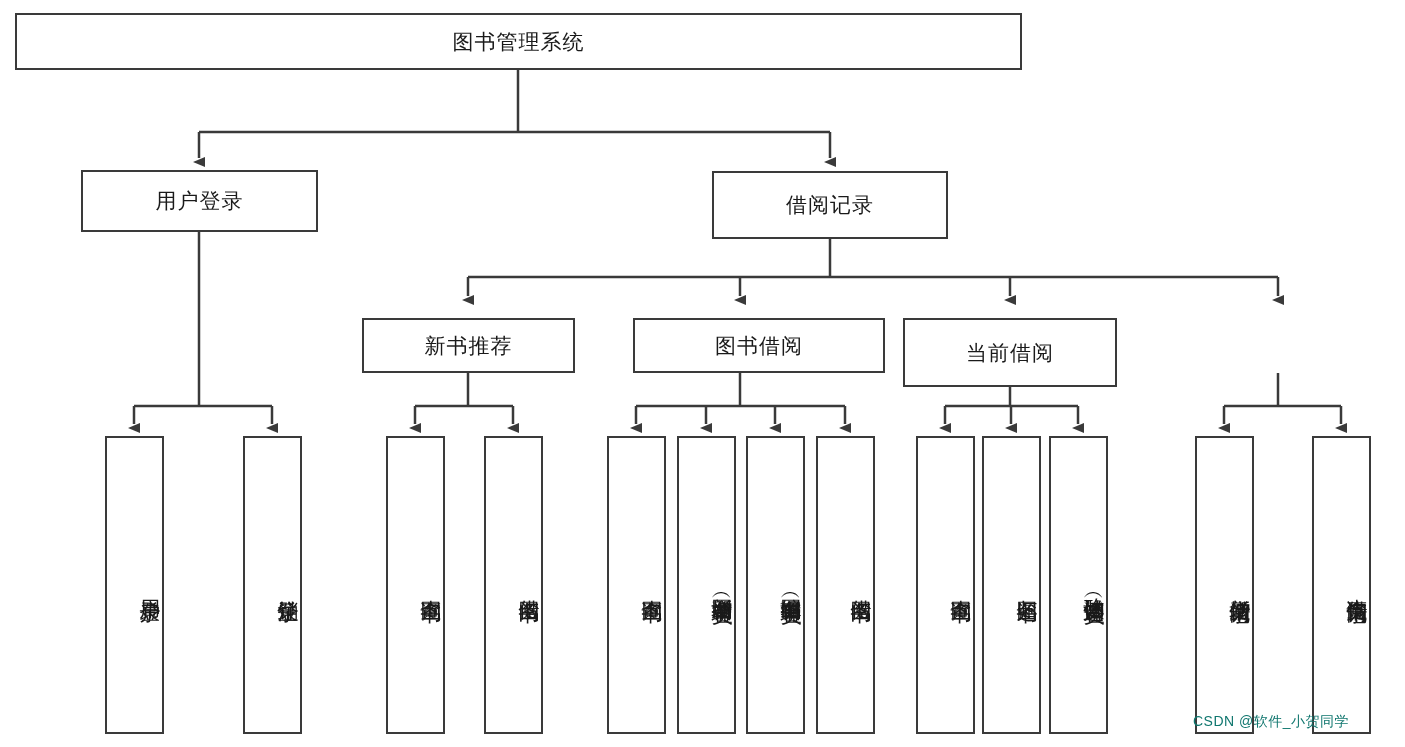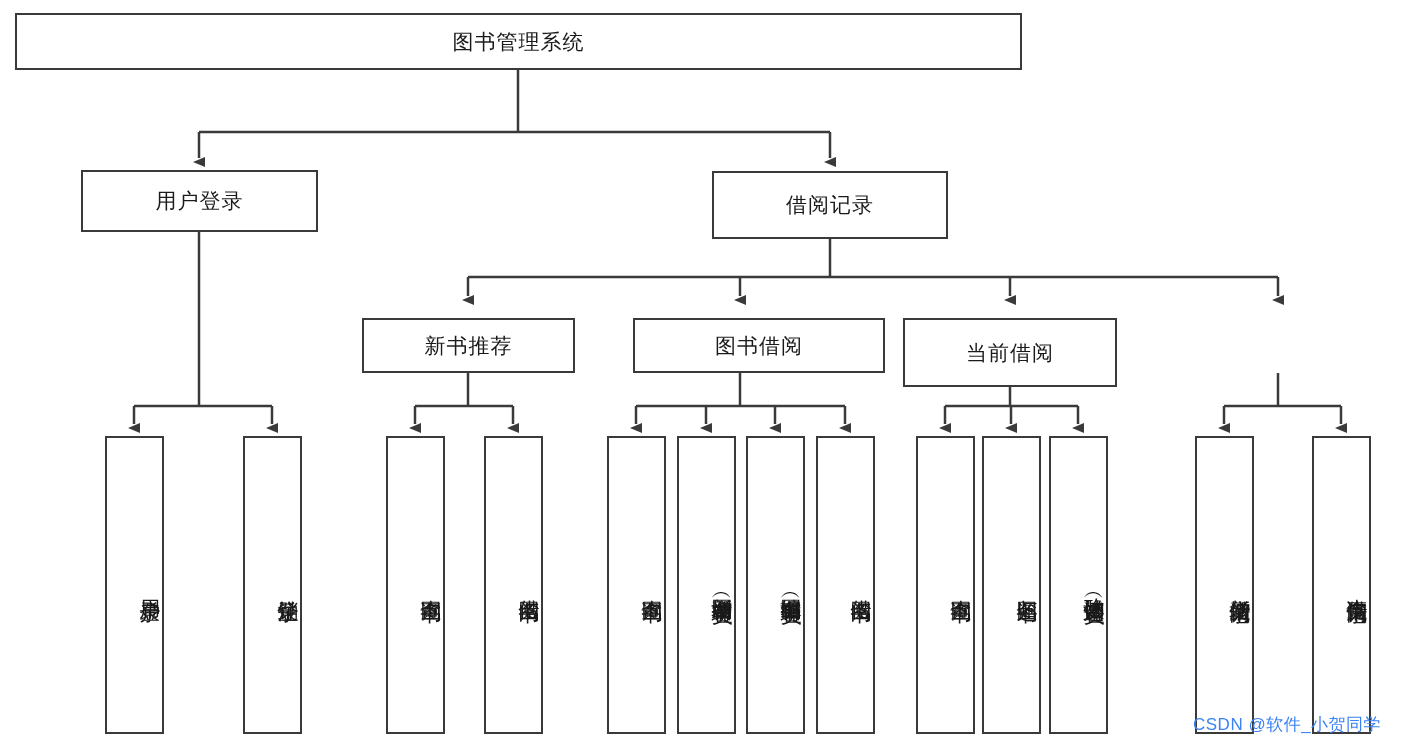--- a/index.html
+++ b/index.html
@@ -49,22 +49,22 @@
   svg.edges {
     position: absolute;
     left: 0;
     top: 0;
     width: 1405px;
     height: 747px;
     pointer-events: none;
   }
   .watermark {
     position: absolute;
-    font-size: 17px;
-    color: #3b82f6;
+    font-size: 14px;
+    color: #0f766e;
     white-space: nowrap;
     letter-spacing: 0.5px;
   }
 </style>
 </head>
 <body>
 
 <div id="canvas">
 
   <svg class="edges" viewBox="0 0 1405 747">

